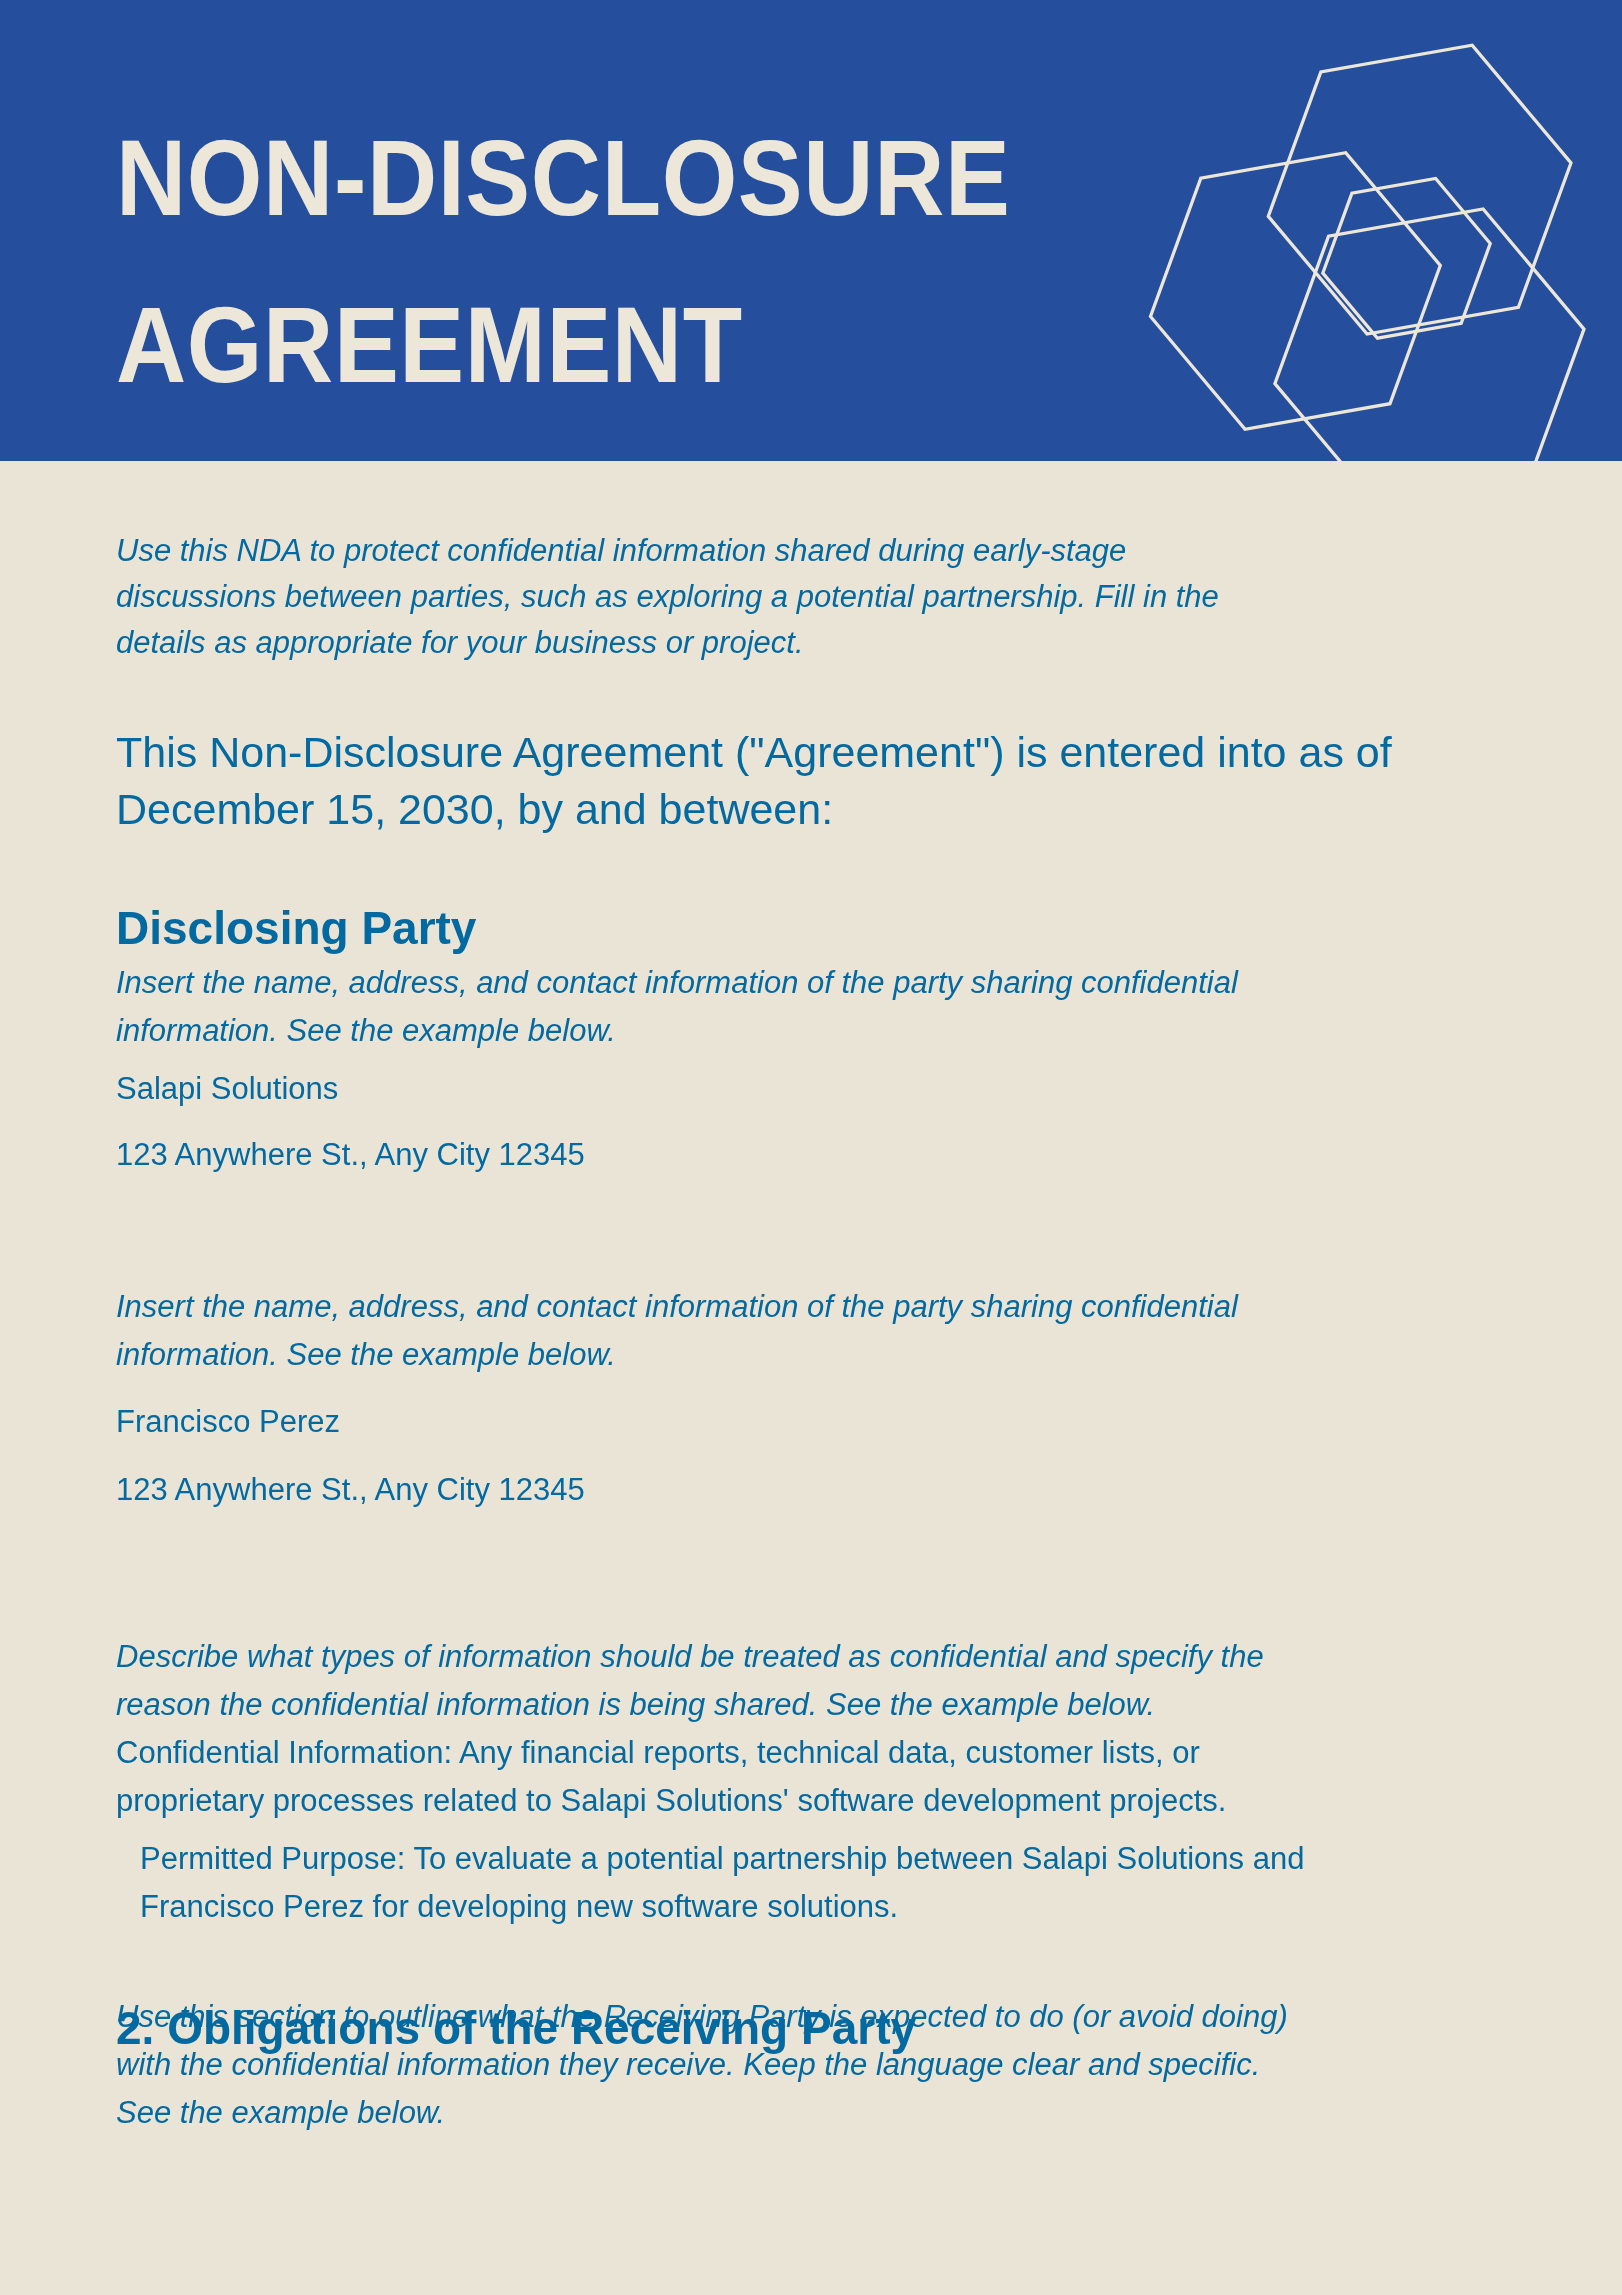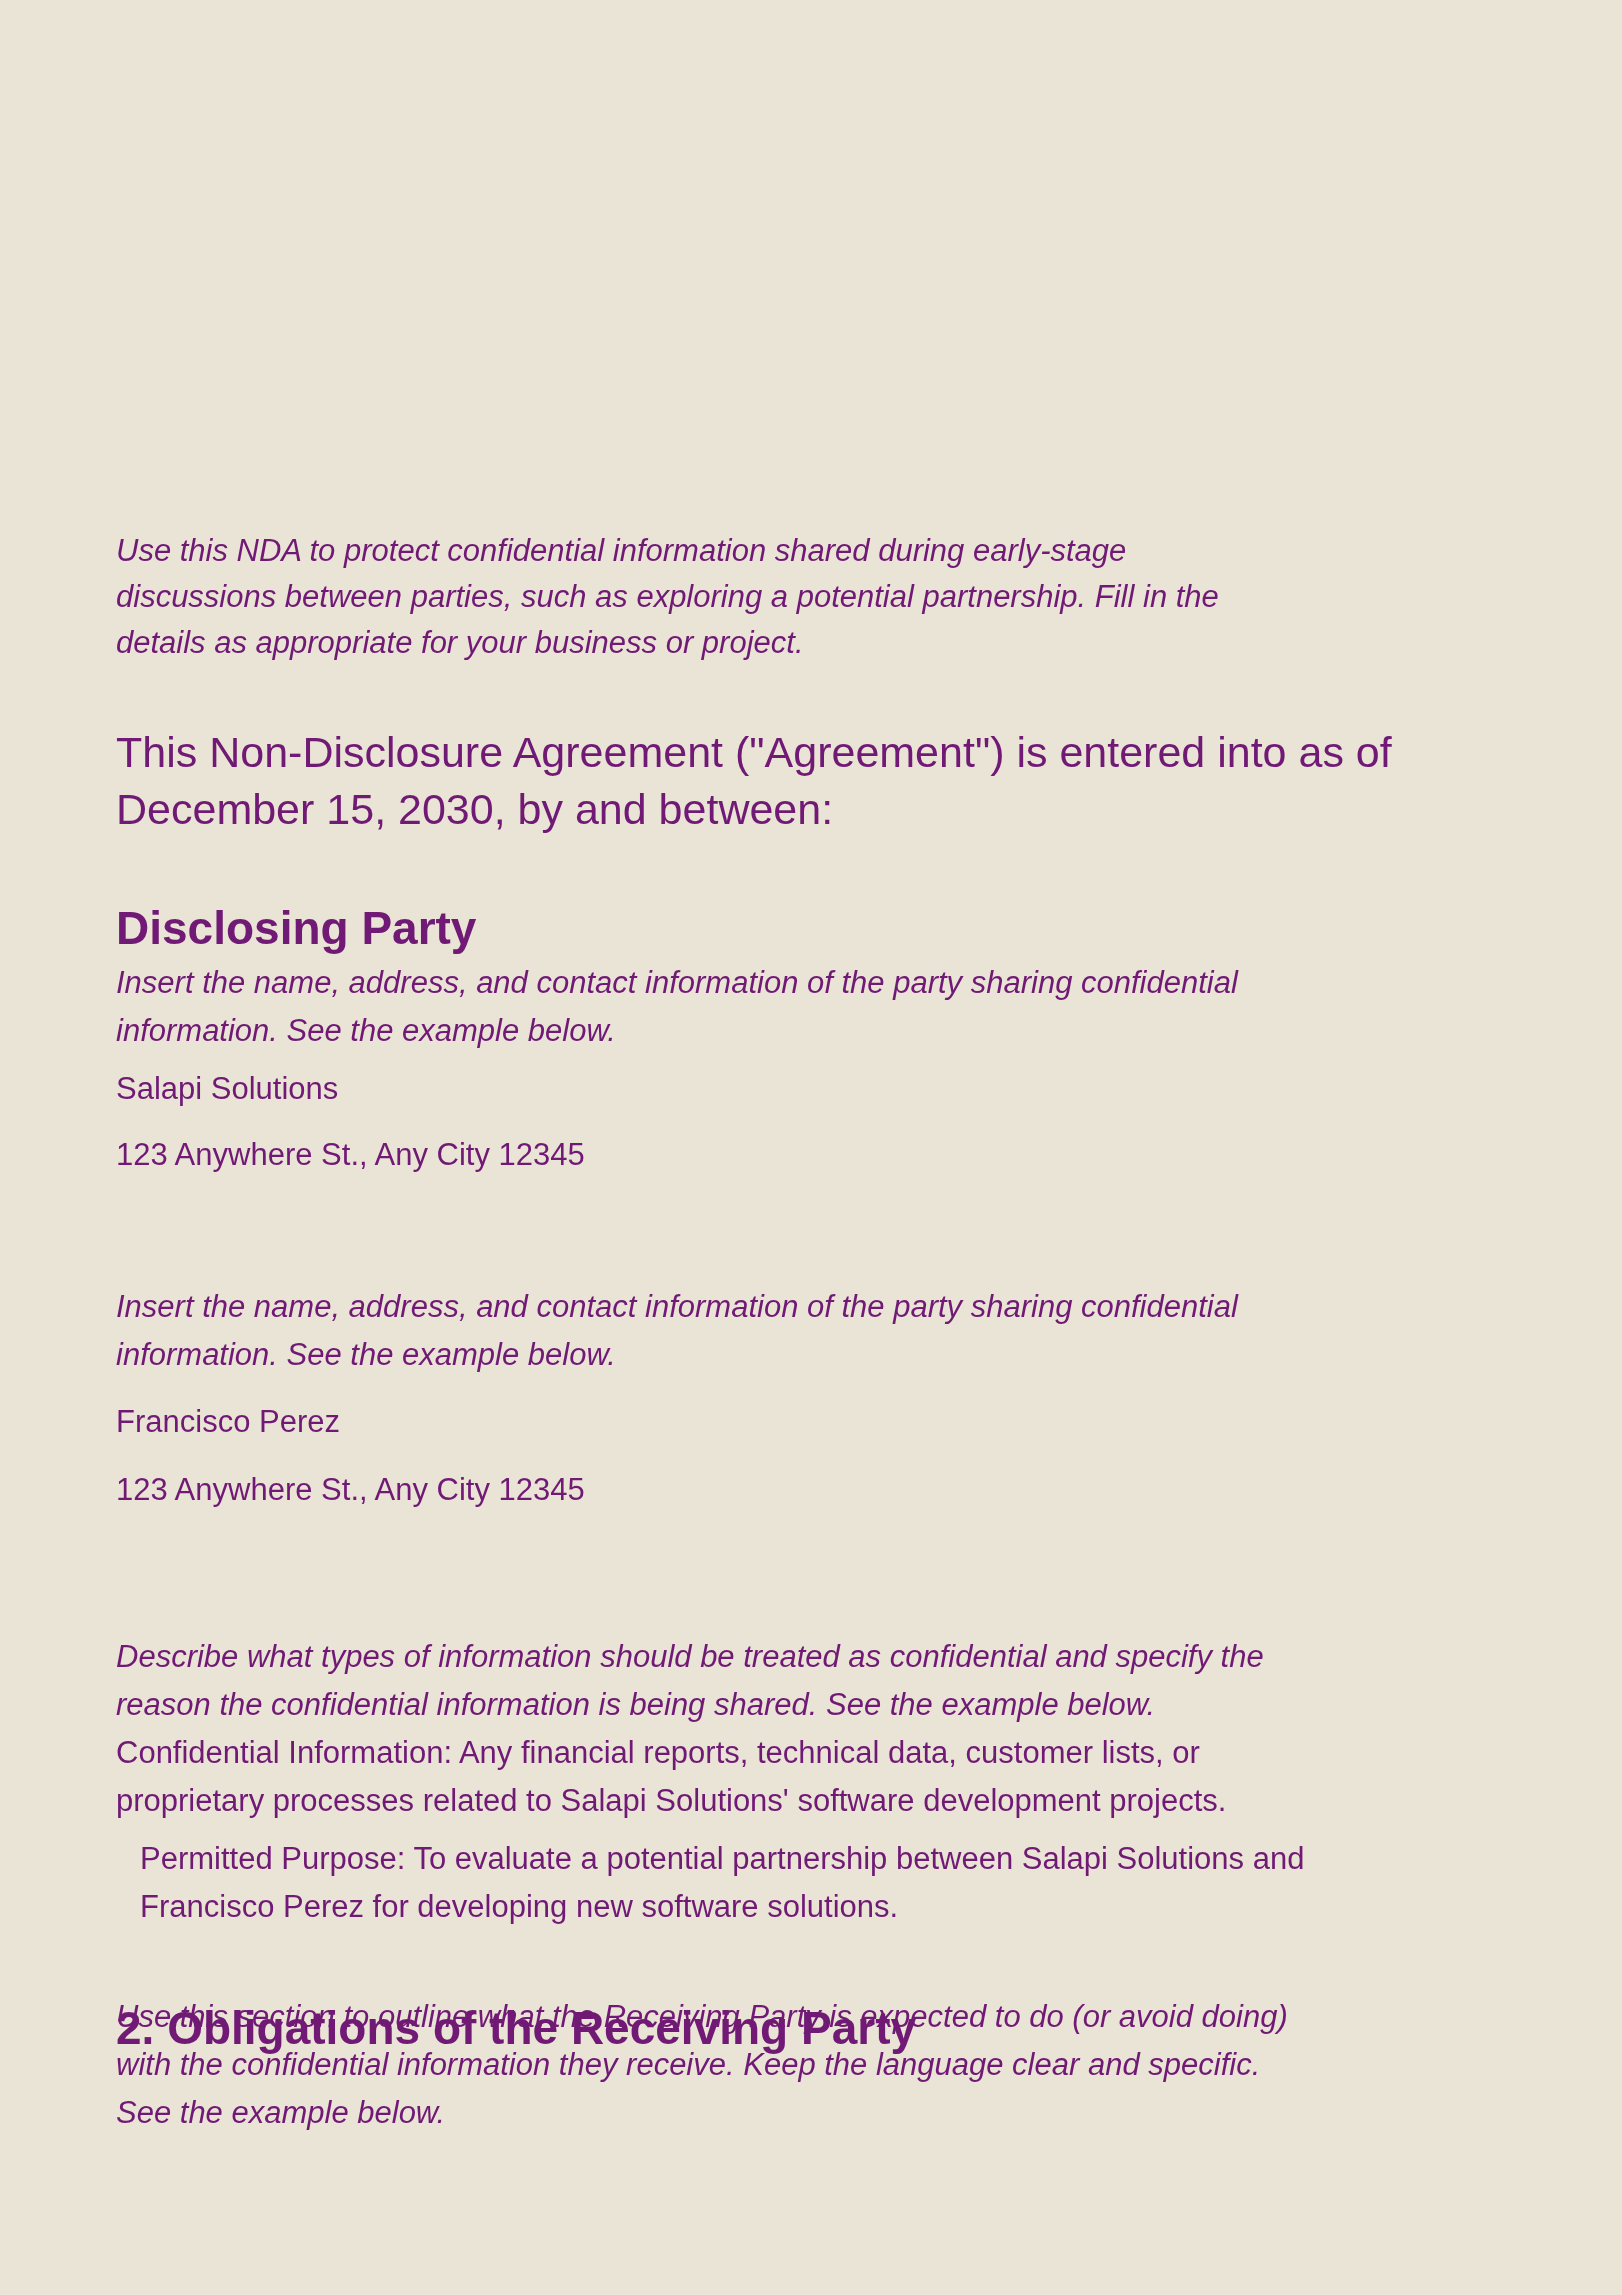--- a/index.html
+++ b/index.html
@@ -39,34 +39,54 @@
     letter-spacing: 0.7px;
     transform: scaleX(0.9);
     transform-origin: 0 0;
     white-space: nowrap;
   }
   .doc-title span { display: block; }
   .txt {
     position: absolute;
     left: 116px;
     width: 1413px;
-    color: #701a75;
+    color: #0369a1;
     white-space: pre-line;
   }
   .body-txt   { font-size: 31px; line-height: 48px; }
   .intro-txt  { font-size: 31px; line-height: 46px; font-style: italic; }
   .italic-txt { font-size: 31px; line-height: 48px; font-style: italic; }
   .opening-txt{ font-size: 43px; line-height: 57px; }
   .section-h  { font-size: 46px; line-height: 56px; font-weight: bold; white-space: nowrap; }
 </style>
 </head>
 <body>
 
 <div class="page">
 
+  <div class="header">
+    <svg class="hex-svg" viewBox="0 0 2480 705" aria-hidden="true">
+      <g transform="translate(2170,290) rotate(-10)">
+        <polygon points="235,0 117.5,203.5 -117.5,203.5 -235,0 -117.5,-203.5 117.5,-203.5"></polygon>
+      </g>
+      <g transform="translate(1980,445) rotate(-10)">
+        <polygon points="225,0 112.5,194.9 -112.5,194.9 -225,0 -112.5,-194.9 112.5,-194.9"></polygon>
+      </g>
+      <g transform="translate(2150,395) rotate(-10)">
+        <polygon points="130,0 65,112.6 -65,112.6 -130,0 -65,-112.6 65,-112.6"></polygon>
+      </g>
+      <g transform="translate(2185,545) rotate(-10)">
+        <polygon points="240,0 120,207.8 -120,207.8 -240,0 -120,-207.8 120,-207.8"></polygon>
+      </g>
+    </svg>
+    <div class="doc-title">
+      <span>NON-DISCLOSURE</span>
+      <span>AGREEMENT</span>
+    </div>
+  </div>
 
   <div class="txt intro-txt" style="top:528px;">Use this NDA to protect confidential information shared during early-stage
 discussions between parties, such as exploring a potential partnership. Fill in the
 details as appropriate for your business or project.</div>
 
   <div class="txt opening-txt" style="top:724px;">This Non-Disclosure Agreement ("Agreement") is entered into as of
 December 15, 2030, by and between:</div>
 
   <div class="txt section-h" style="top:900px;">Disclosing Party</div>
   <div class="txt italic-txt" style="top:959px;">Insert the name, address, and contact information of the party sharing confidential

